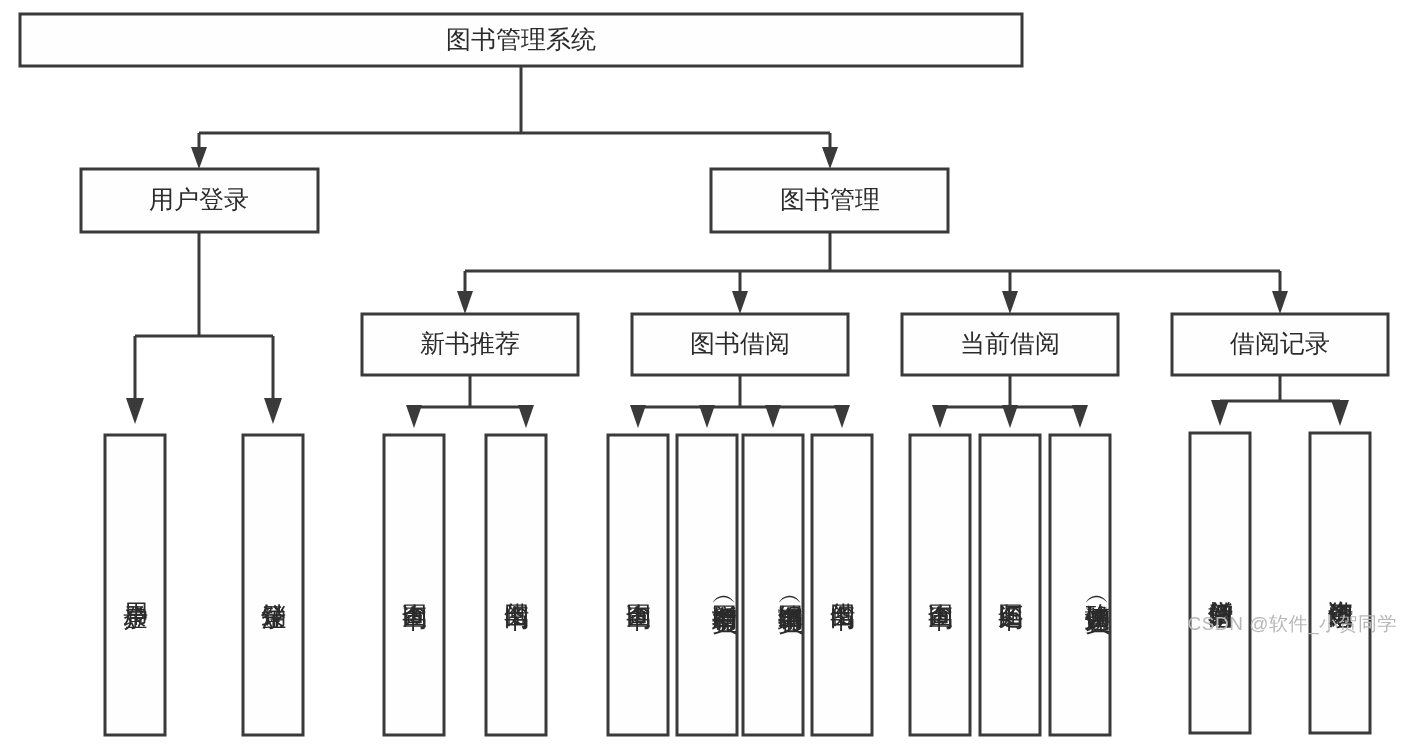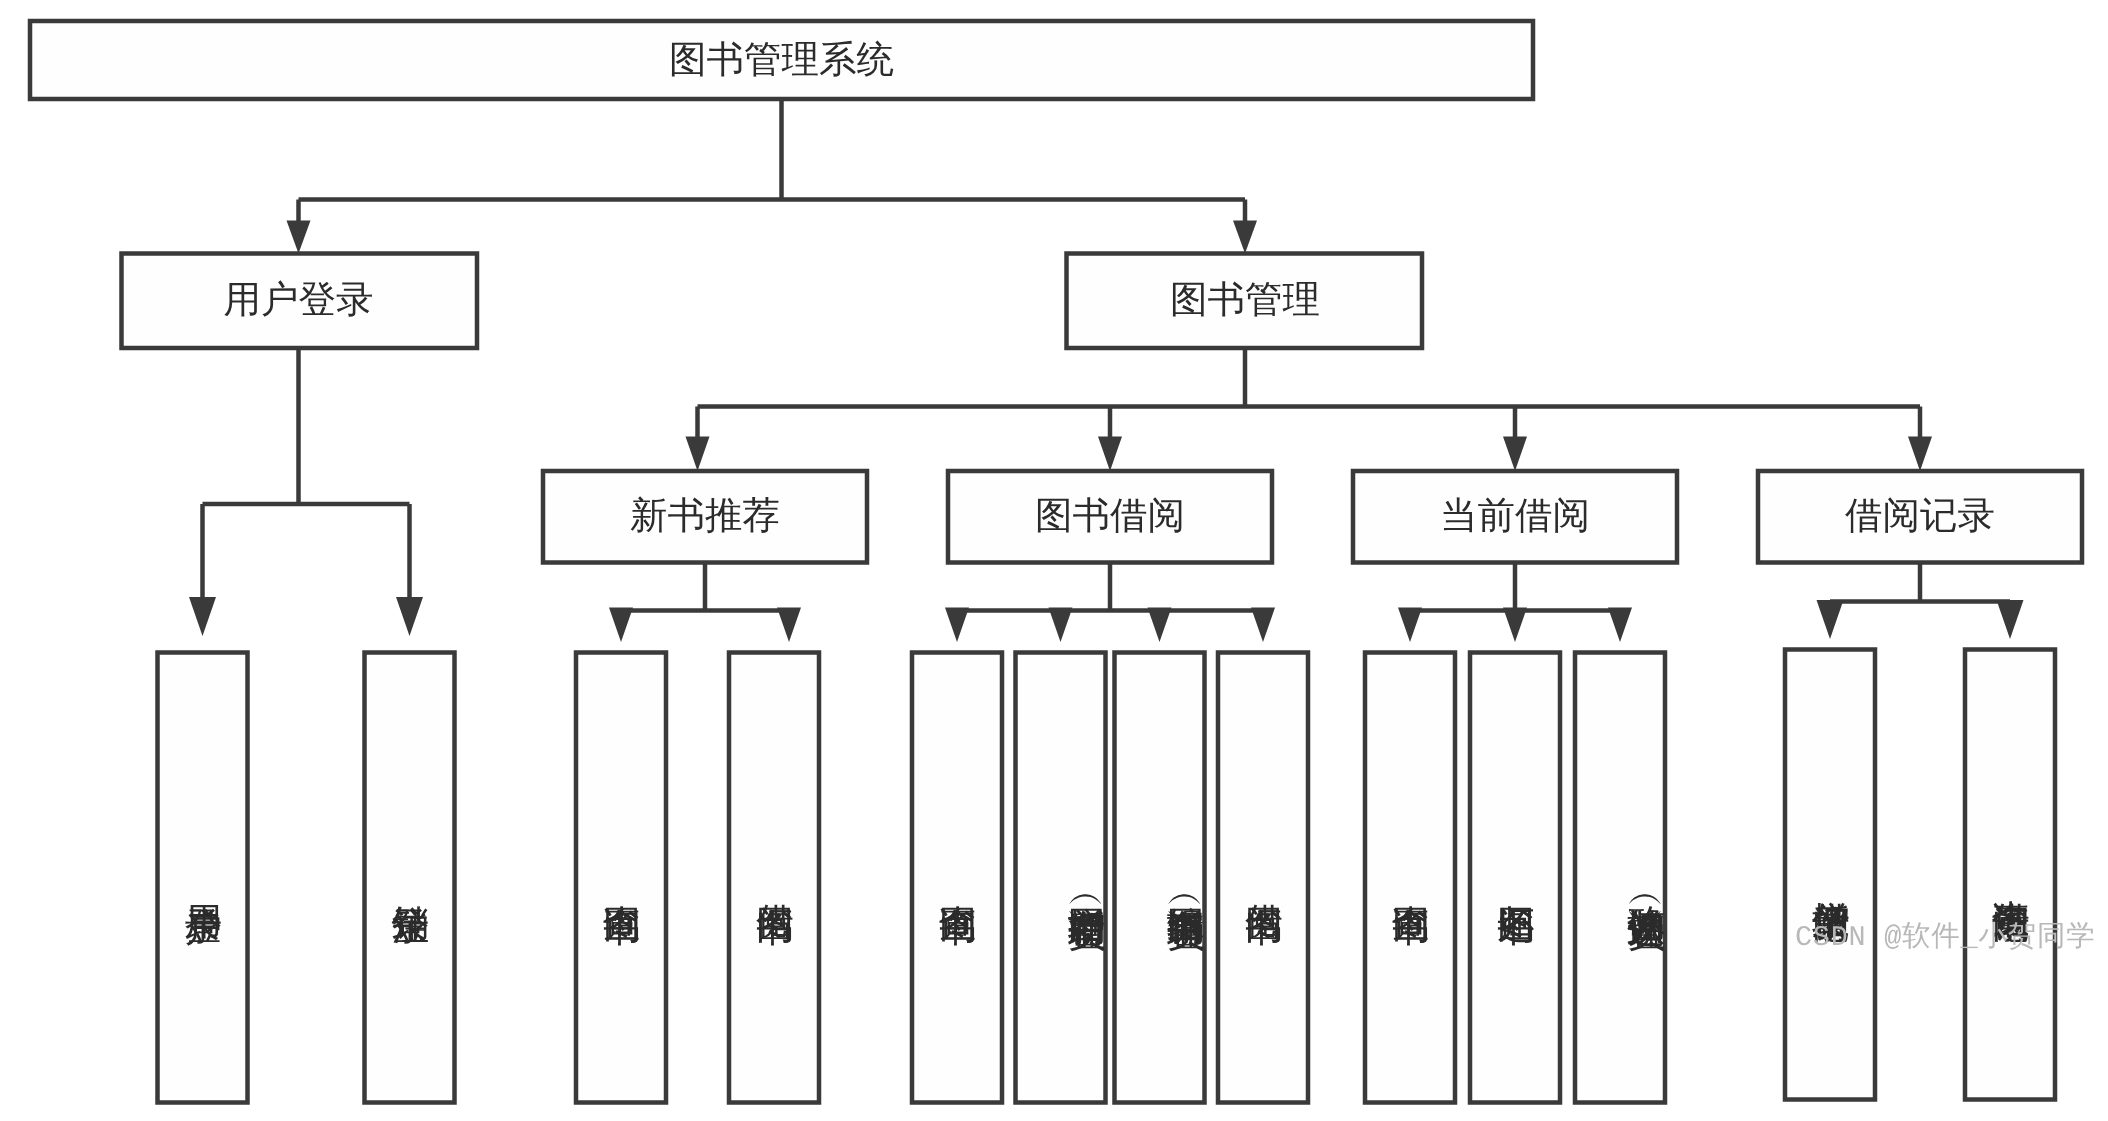--- a/index.html
+++ b/index.html
@@ -62,21 +62,21 @@
     white-space: nowrap;
     pointer-events: none;
   }
   .leaf-label.centered {
     align-items: center;
   }
   .watermark {
     position: absolute;
     right: 8px;
     bottom: 4px;
-    font-family: Liberation Mono, monospace;
+    font-family: Liberation Sans, sans-serif;
     font-size: 19px;
     color: #b8b8b8;
     white-space: nowrap;
     letter-spacing: 0.5px;
   }
 </style>
 </head>
 <body>
 
 <div id="diagram-root">

